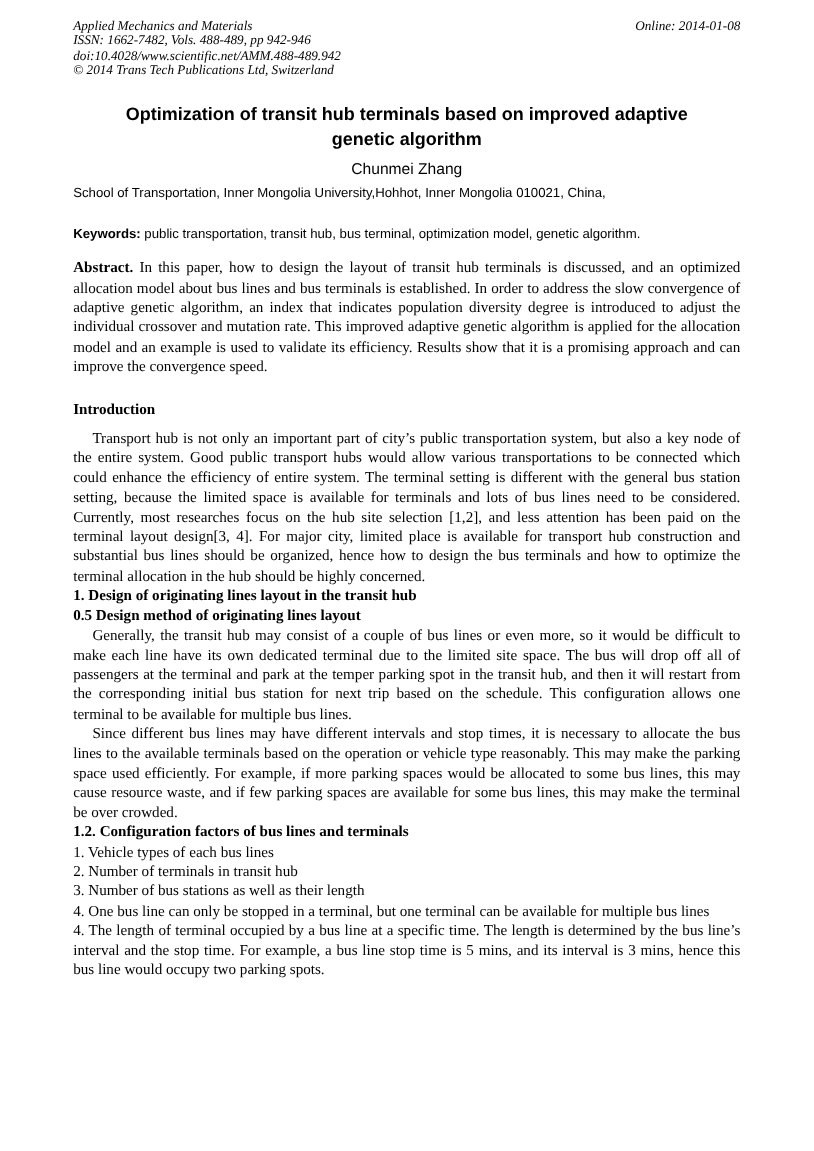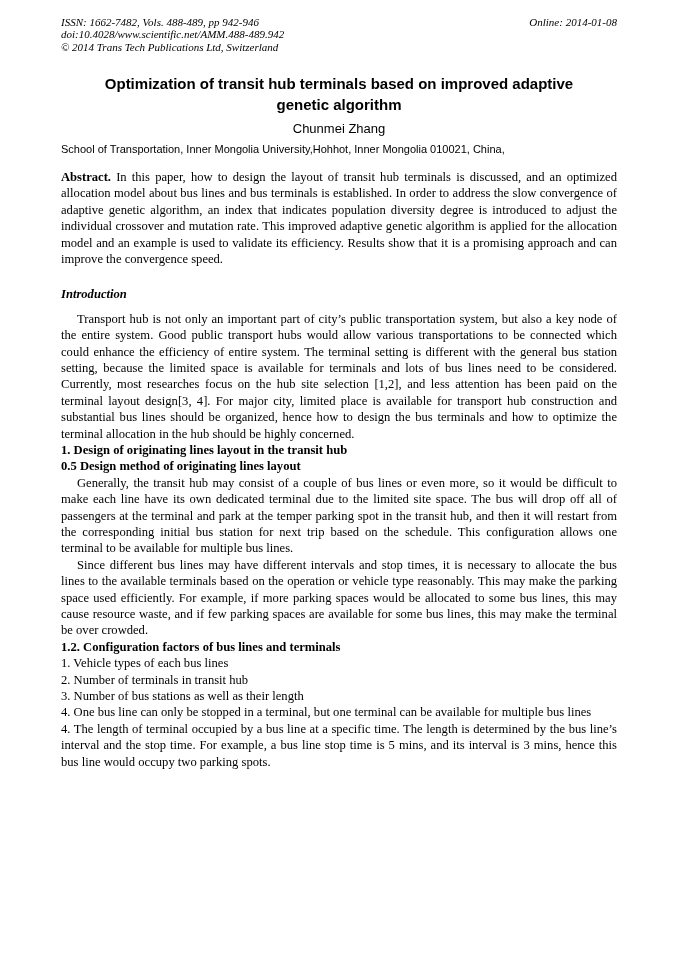--- a/index.html
+++ b/index.html
@@ -74,45 +74,47 @@
   .justify { text-align: justify; }
   .abstract { margin: 12px 0 0 0; }
   .abstract b { font-weight: bold; }
   .section-heading {
     font-family: "Liberation Serif", serif;
     font-weight: bold;
     font-size: 12.6px;
     line-height: 16.4px;
     margin: 0;
   }
-  .intro-heading { margin-top: 19px; margin-bottom: 8px; font-style: italic; }
+  .intro-heading { margin-top: 19px; margin-bottom: 8px; }
   p.body-para { margin: 0; text-indent: 16px; }
   .factor-item { margin: 0; }
 </style>
 </head>
 <body>
 
 <div class="page">
 
   <header class="page-header">
     <div class="header-left">
+      <div>Applied Mechanics and Materials</div>
       <div>ISSN: 1662-7482, Vols. 488-489, pp 942-946</div>
       <div>doi:10.4028/www.scientific.net/AMM.488-489.942</div>
       <div>© 2014 Trans Tech Publications Ltd, Switzerland</div>
     </div>
     <div class="header-right">Online: 2014-01-08</div>
   </header>
 
   <h1 class="paper-title">Optimization of transit hub terminals based on improved adaptive genetic algorithm</h1>
 
   <div class="author">Chunmei Zhang</div>
 
   <div class="affiliation">School of Transportation, Inner Mongolia University,Hohhot, Inner Mongolia 010021, China,</div>
 
 
+  <p class="keywords"><b>Keywords:</b><span> public transportation, transit hub, bus terminal, optimization model, genetic algorithm.</span></p>
 
   <p class="abstract serif justify"><b>Abstract.</b><span> In this paper, how to design the layout of transit hub terminals is discussed, and an optimized allocation model about bus lines and bus terminals is established. In order to address the slow convergence of adaptive genetic algorithm, an index that indicates population diversity degree is introduced to adjust the individual crossover and mutation rate. This improved adaptive genetic algorithm is applied for the allocation model and an example is used to validate its efficiency. Results show that it is a promising approach and can improve the convergence speed.</span></p>
 
   <div class="section-heading intro-heading">Introduction</div>
 
   <p class="serif justify body-para">Transport hub is not only an important part of city’s public transportation system, but also a key node of the entire system. Good public transport hubs would allow various transportations to be connected which could enhance the efficiency of entire system. The terminal setting is different with the general bus station setting, because the limited space is available for terminals and lots of bus lines need to be considered. Currently, most researches focus on the hub site selection [1,2], and less attention has been paid on the terminal layout design[3, 4]. For major city, limited place is available for transport hub construction and substantial bus lines should be organized, hence how to design the bus terminals and how to optimize the terminal allocation in the hub should be highly concerned.</p>
 
   <div class="section-heading">1. Design of originating lines layout in the transit hub</div>
 
   <div class="section-heading">0.5 Design method of originating lines layout</div>

